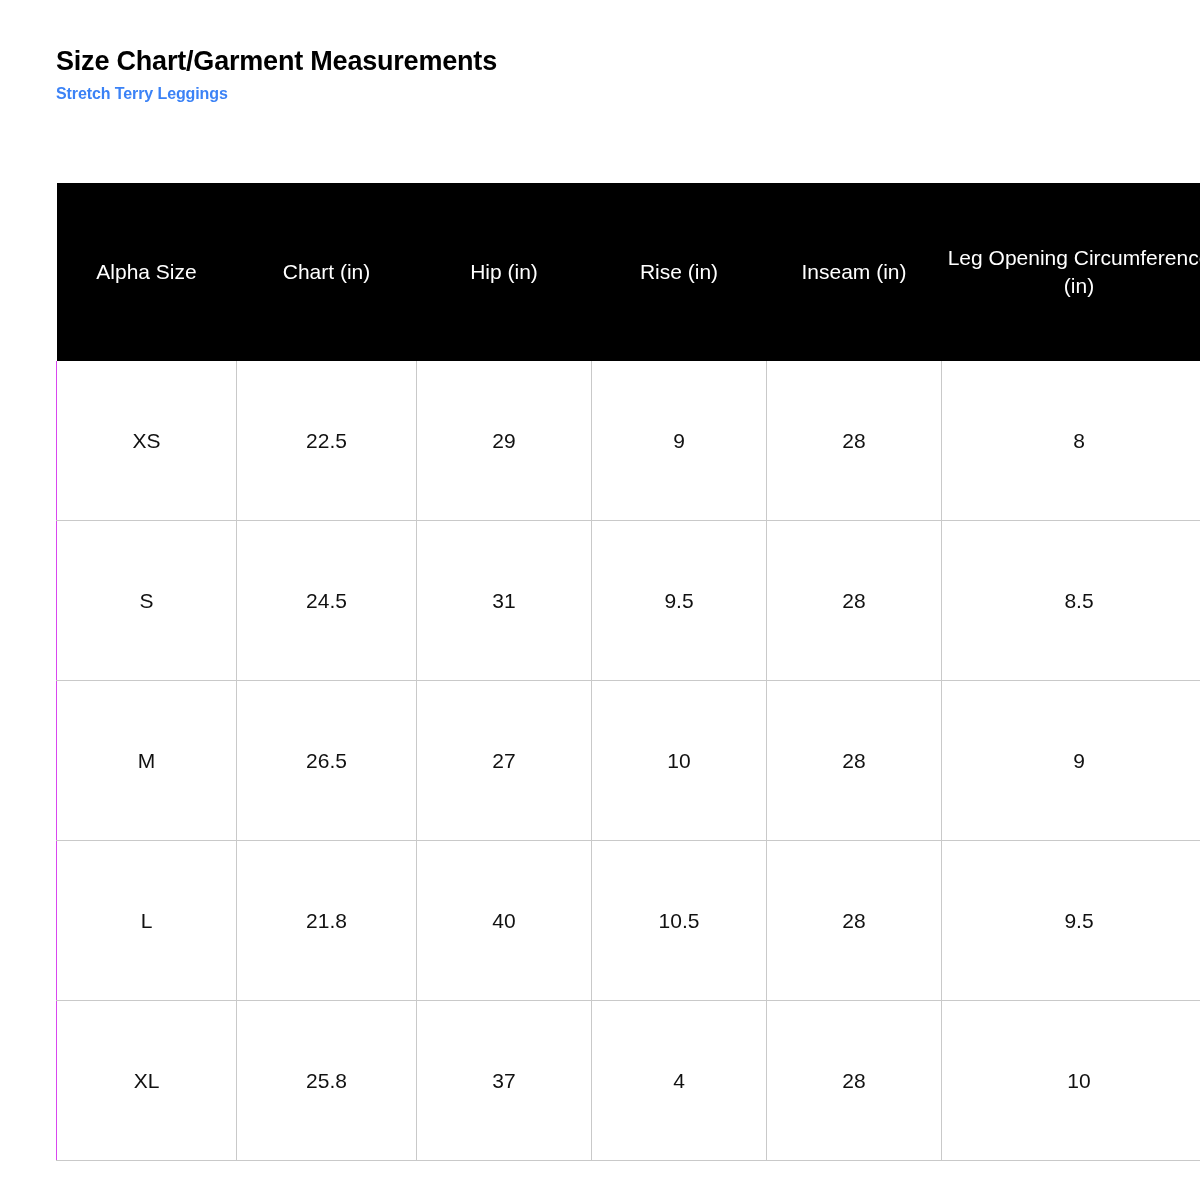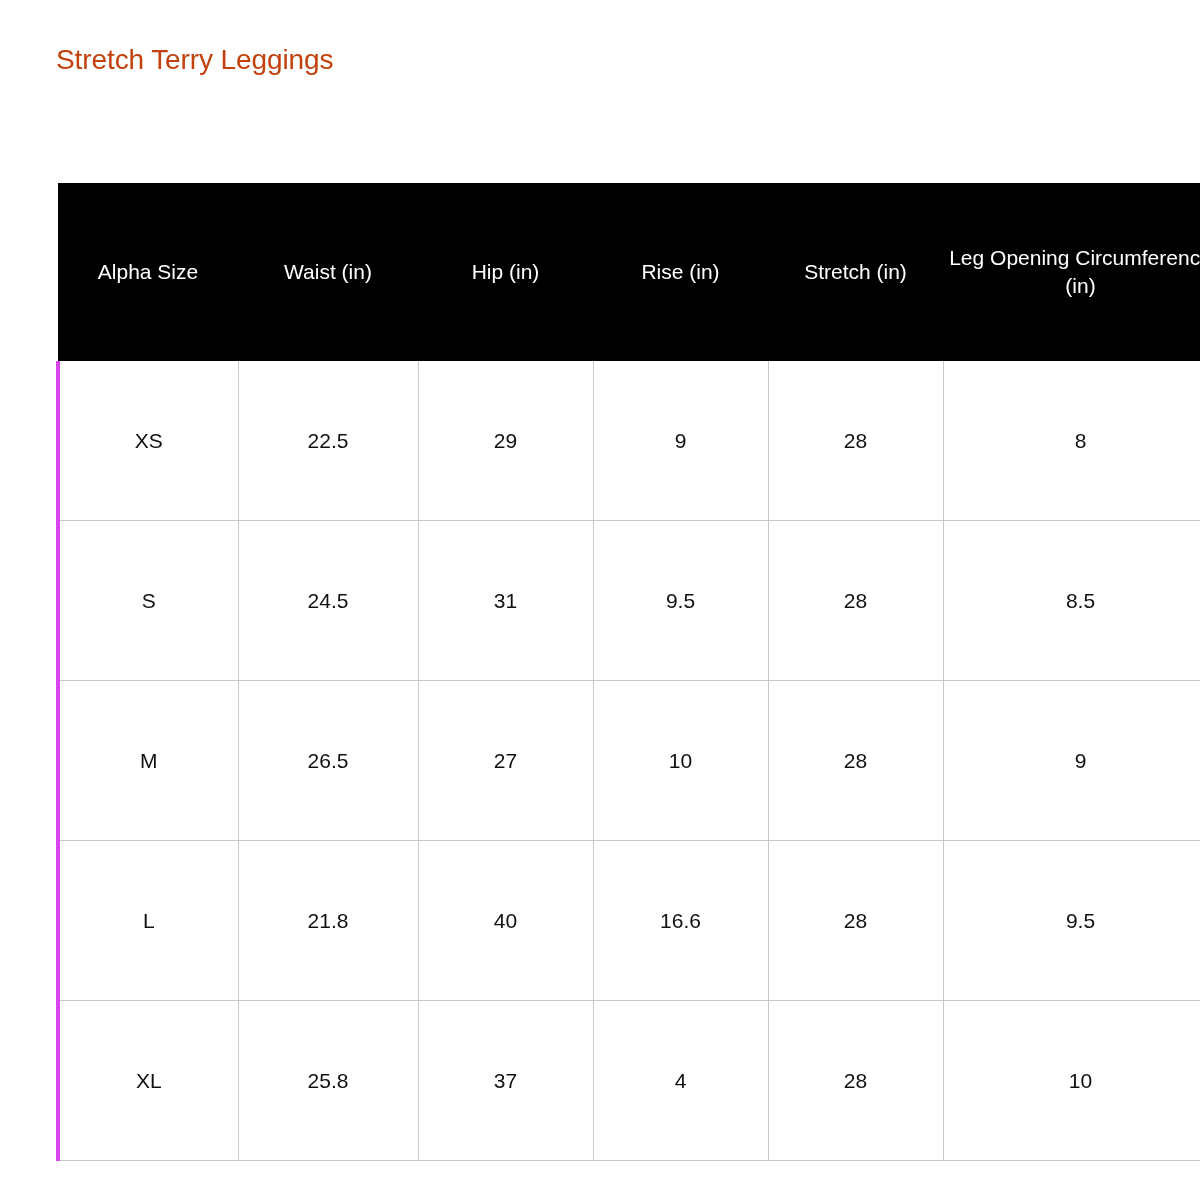--- a/index.html
+++ b/index.html
@@ -34,23 +34,23 @@
   }
   .doc-title {
     font-size: 27px;
     font-weight: bold;
     letter-spacing: -0.2px;
     color: #000000;
     line-height: 34px;
     white-space: nowrap;
   }
   .doc-subtitle {
-    font-size: 28px;
-    font-weight: normal;
-    color: #c2410c;
+    font-size: 16px;
+    font-weight: bold;
+    color: #3b82f6;
     line-height: 32px;
     letter-spacing: -0.1px;
     white-space: nowrap;
   }
   .brand {
     position: absolute;
     right: 0;
     top: 2px;
     font-size: 29px;
     font-weight: bold;
@@ -95,52 +95,53 @@
     text-align: center;
     vertical-align: middle;
     font-size: 21px;
     color: #111111;
     background: #ffffff;
   }
   table.size-chart tbody tr:first-child td {
     border-top: none;
   }
   table.size-chart tbody td:first-child {
-    border-left: 4px solid #d946ef;
+    border-left: 1px solid #d946ef;
   }
   table.size-chart tbody td:last-child {
     border-right: 1px solid #c9c9c9;
   }
   .col-0 { width: 168px; }
   .col-1 { width: 168px; }
   .col-2 { width: 163px; }
   .col-3 { width: 163px; }
   .col-4 { width: 163px; }
   .col-5 { width: 263px; }
 </style>
 </head>
 <body>
 
 <div class="page">
 
   <div class="header">
     <div class="title-block">
+      <div class="doc-title">Size Chart/Garment Measurements</div>
       <div class="doc-subtitle">Stretch Terry Leggings</div>
     </div>
   </div>
 
   <div class="table-wrap">
     <table class="size-chart">
       <thead>
         <tr>
           <th class="col-0">Alpha Size</th>
-          <th class="col-1">Waist (in)</th>
+          <th class="col-1">Chart (in)</th>
           <th class="col-2">Hip (in)</th>
           <th class="col-3">Rise (in)</th>
-          <th class="col-4">Stretch (in)</th>
+          <th class="col-4">Inseam (in)</th>
           <th class="col-5">Leg Opening Circumference (in)</th>
         </tr>
       </thead>
       <tbody>
         <tr>
           <td class="col-0">XS</td>
           <td class="col-1">22.5</td>
           <td class="col-2">29</td>
           <td class="col-3">9</td>
           <td class="col-4">28</td>
@@ -159,21 +160,21 @@
           <td class="col-1">26.5</td>
           <td class="col-2">27</td>
           <td class="col-3">10</td>
           <td class="col-4">28</td>
           <td class="col-5">9</td>
         </tr>
         <tr>
           <td class="col-0">L</td>
           <td class="col-1">21.8</td>
           <td class="col-2">40</td>
-          <td class="col-3">16.6</td>
+          <td class="col-3">10.5</td>
           <td class="col-4">28</td>
           <td class="col-5">9.5</td>
         </tr>
         <tr>
           <td class="col-0">XL</td>
           <td class="col-1">25.8</td>
           <td class="col-2">37</td>
           <td class="col-3">4</td>
           <td class="col-4">28</td>
           <td class="col-5">10</td>

